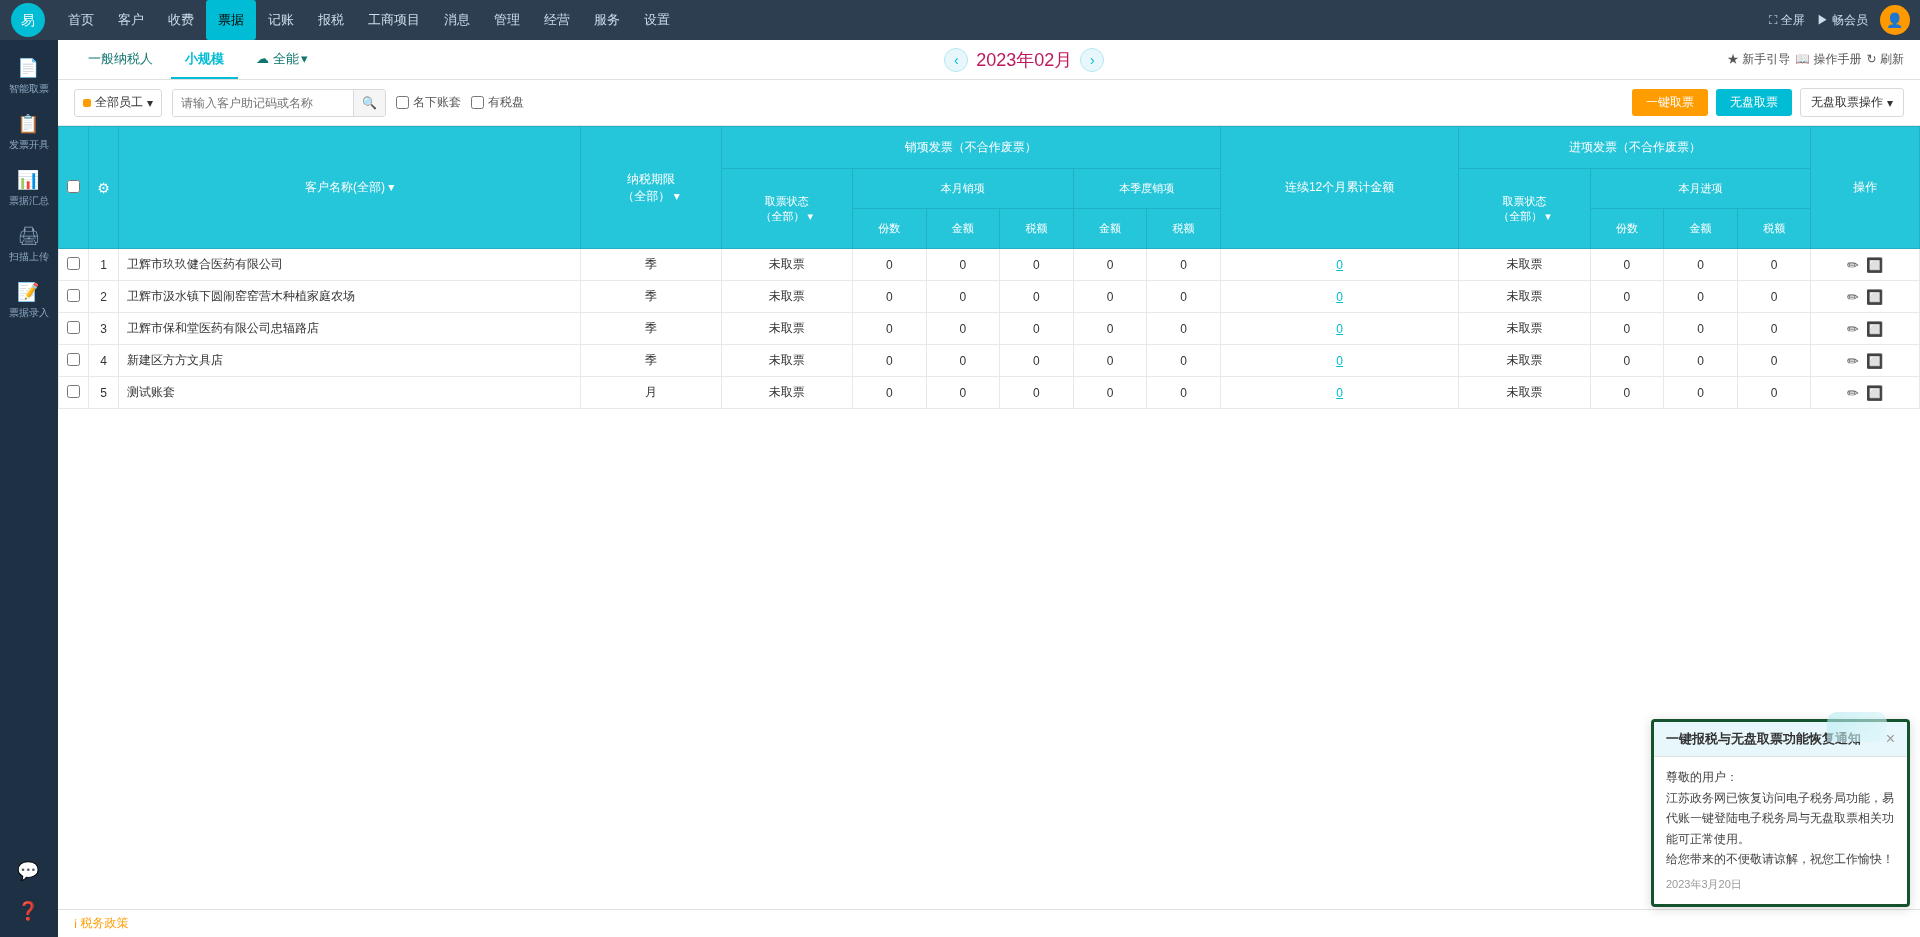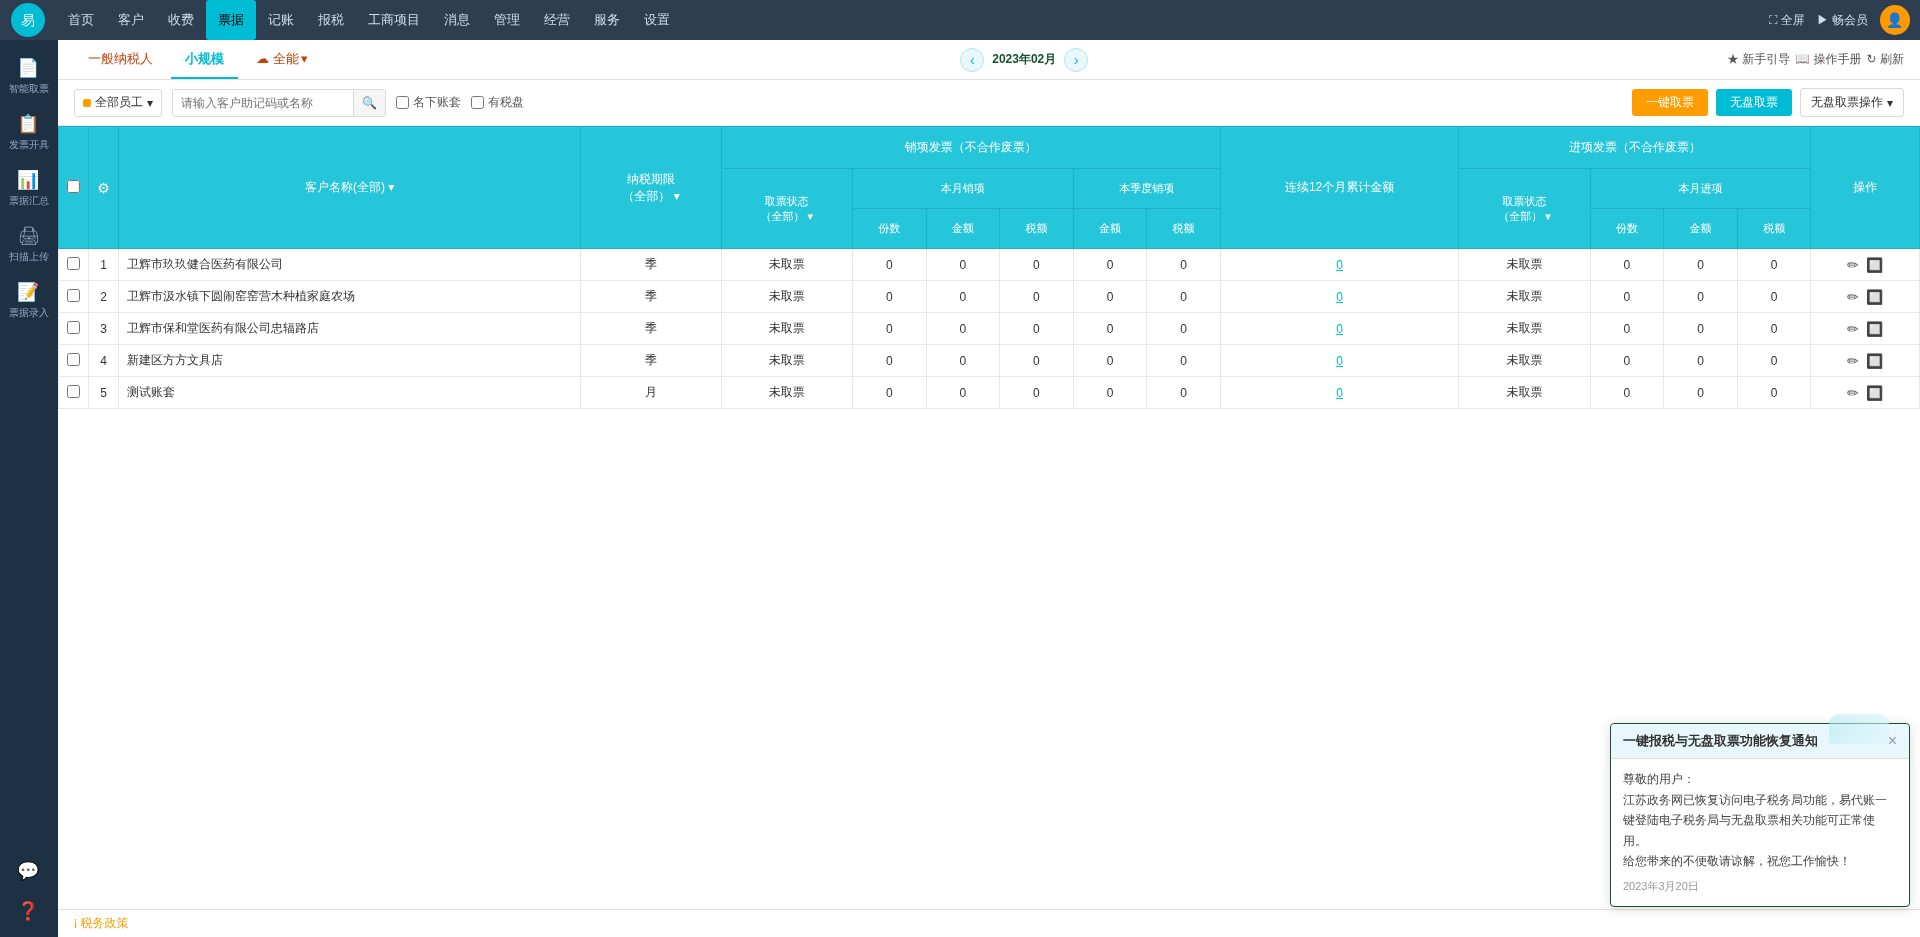--- a/index.html
+++ b/index.html
@@ -42,29 +42,29 @@
     .main { margin-top: 40px; margin-left: 58px; padding: 0; height: calc(937px - 40px); overflow: hidden; display: flex; flex-direction: column; }
 
     
     .sub-nav {
       background: #fff; border-bottom: 1px solid #e0e0e0;
       display: flex; align-items: center; padding: 0 16px; height: 40px; gap: 4px;
       flex-shrink: 0;
     }
     .sub-tab {
       padding: 0 14px; height: 38px; display: flex; align-items: center;
-      cursor: pointer; font-size: 13px; color: #c2410c; border-bottom: 2px solid transparent;
+      cursor: pointer; font-size: 13px; color: #0f766e; border-bottom: 2px solid transparent;
       white-space: nowrap;
     }
     .sub-tab.active { color: #00bcd4; border-bottom-color: #00bcd4; font-weight: bold; }
     .sub-tab-icon { margin-right: 4px; font-size: 13px; }
     .sub-nav-spacer { flex: 1; }
     .sub-nav-center { display: flex; align-items: center; gap: 8px; }
     .nav-arrow { width: 24px; height: 24px; border-radius: 50%; background: #e8f7fb; color: #00bcd4; display: flex; align-items: center; justify-content: center; cursor: pointer; font-size: 14px; border: 1px solid #b2e8f0; }
-    .period-text { font-size: 12px; font-weight: bold; color: #14532d; }
+    .period-text { font-size: 18px; font-weight: normal; color: #be185d; }
     .sub-nav-right { display: flex; align-items: center; gap: 5px; font-size: 12px; color: #555; }
     .sub-nav-right span { cursor: pointer; white-space: nowrap; }
 
     
     .toolbar {
       background: #fff; padding: 8px 16px; display: flex; align-items: center; gap: 10px;
       border-bottom: 1px solid #e8e8e8; flex-shrink: 0;
     }
     .toolbar-left { display: flex; align-items: center; gap: 10px; flex: 1; }
     .select-box {
@@ -107,22 +107,22 @@
     tbody tr td.td-name { text-align: left; }
     .td-link { color: #00bcd4; cursor: pointer; text-decoration: underline; }
     .action-icon { cursor: pointer; color: #555; font-size: 14px; padding: 0 2px; }
     th.sortable { cursor: pointer; }
     .th-checkbox { width: 30px; }
     .th-settings { width: 30px; }
     .settings-icon { cursor: pointer; font-size: 14px; }
 
     
     .notification-panel {
-      position: fixed; bottom: 30px; right: 10px; width: 300px;
-      background: #fff; border: 1px solid #14532d; border-radius: 4px;
+      position: fixed; bottom: 30px; right: 10px; width: 259px;
+      background: #fff; border: 3px solid #14532d; border-radius: 4px;
       box-shadow: 0 2px 12px rgba(0,0,0,0.15); z-index: 200;
     }
     .notif-header {
       background: #e8f7fb; padding: 8px 12px; display: flex; align-items: center;
       justify-content: space-between; border-bottom: 1px solid #e0e0e0; border-radius: 4px 4px 0 0;
     }
     .notif-title { font-size: 13px; font-weight: bold; color: #333; }
     .notif-close { cursor: pointer; font-size: 16px; color: #999; }
     .notif-body { padding: 10px 12px; font-size: 12px; color: #444; line-height: 1.7; max-height: 160px; overflow-y: auto; }
     .notif-date { color: #999; margin-top: 6px; font-size: 11px; }

